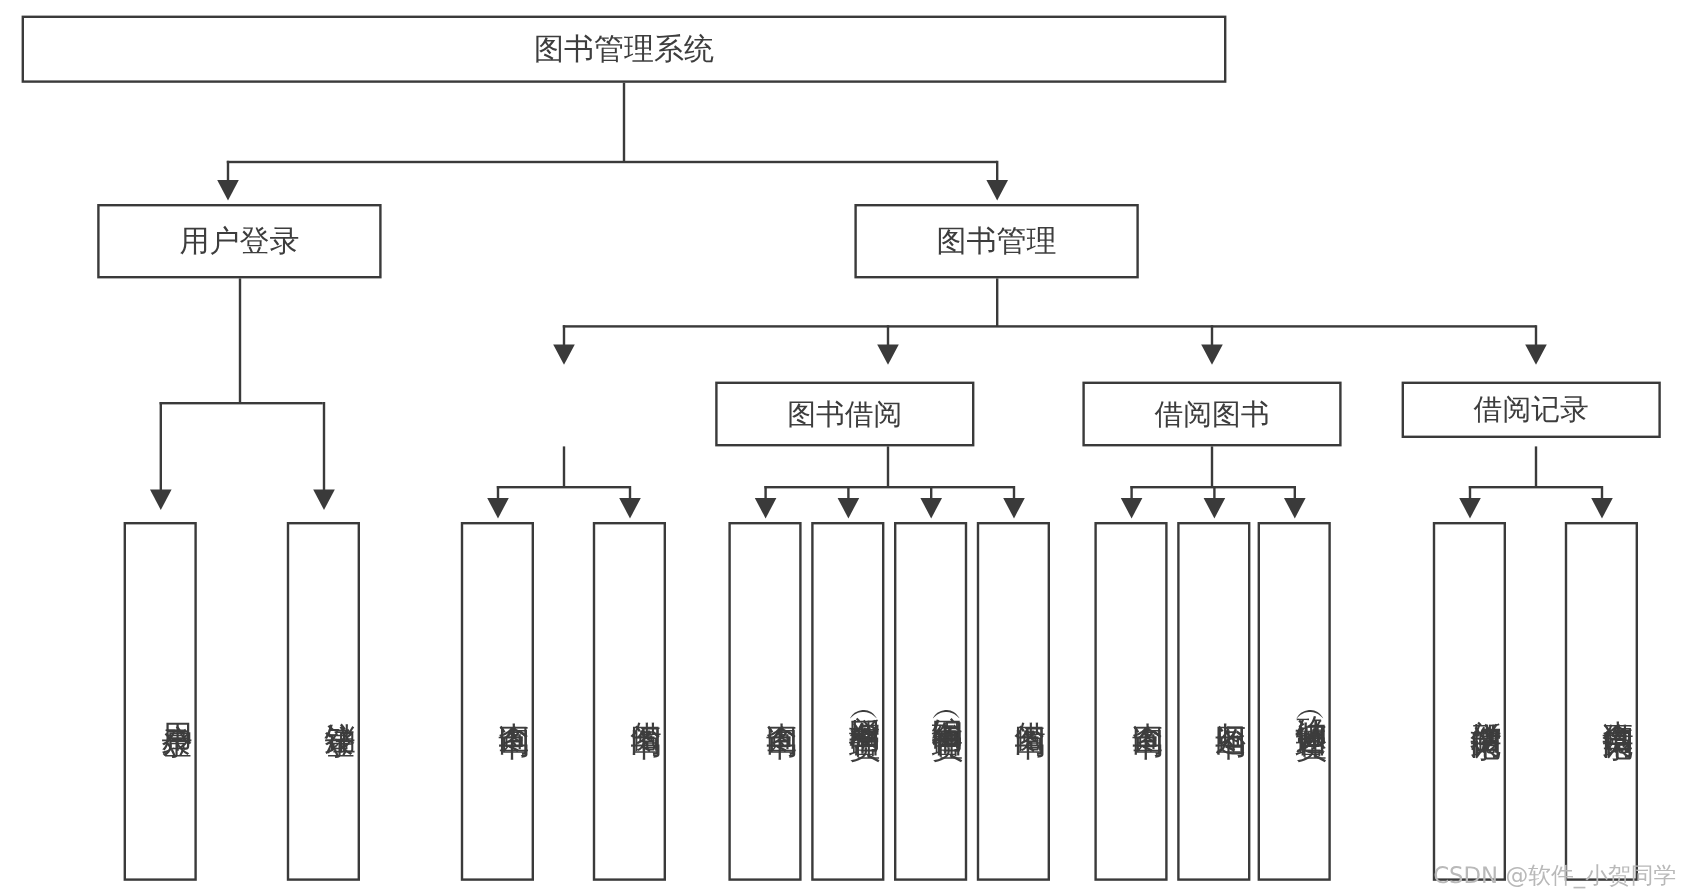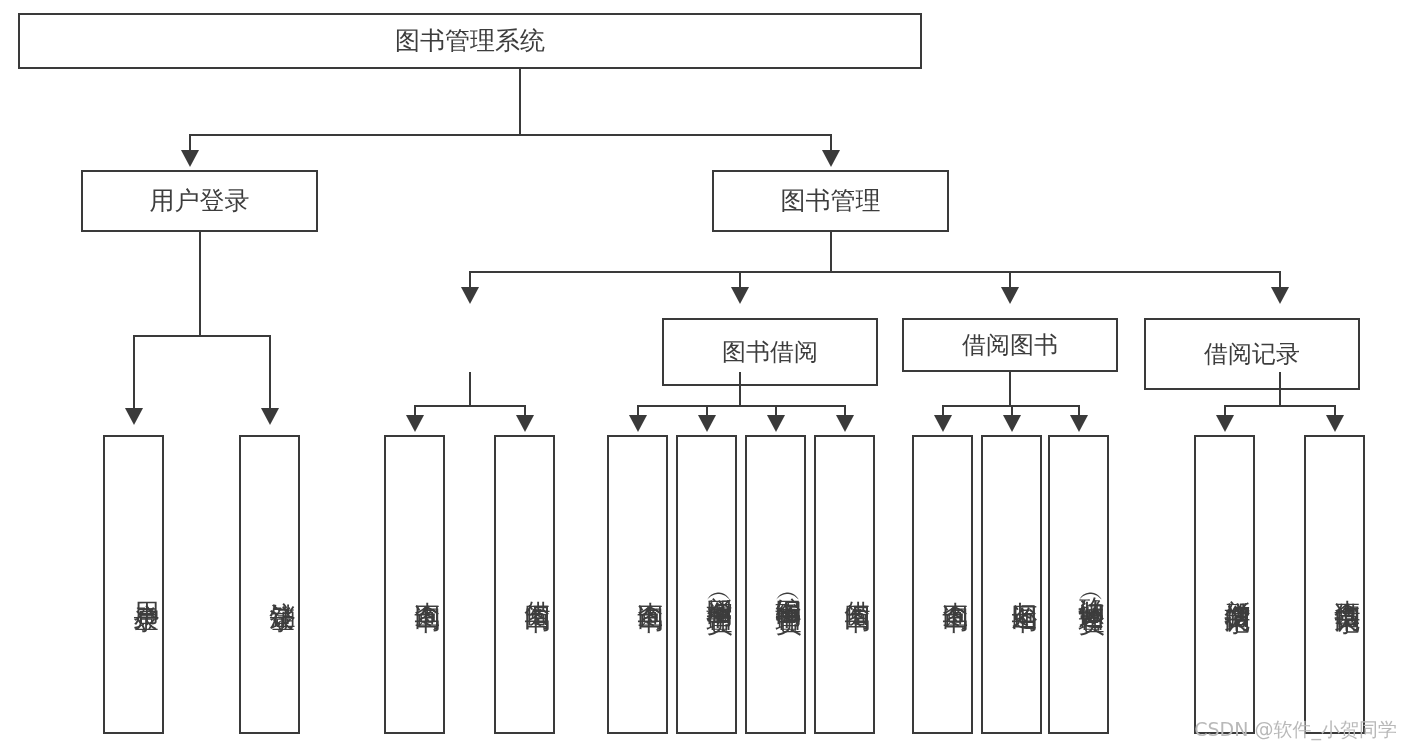--- a/index.html
+++ b/index.html
@@ -74,21 +74,21 @@
     white-space:nowrap;
     pointer-events:none;
     margin-left:22px;
   }
 </style>
 </head>
 <body>
 
 <div id="stage">
 
-  <div class="node root" style="left:18px;top:13px;width:904px;height:56px;">图书管理系统</div>
+  <div class="node root" style="left:18px;top:13px;width:1004px;height:56px;">图书管理系统</div>
 
   <div class="vline" style="left:519px;top:69px;height:66px;"></div>
 
   <div class="hline" style="left:189px;top:134px;width:642px;"></div>
 
   <div class="vline" style="left:189px;top:134px;height:18px;"></div>
   <div class="arrow" style="left:181px;top:150px;"></div>
   <div class="vline" style="left:830px;top:134px;height:18px;"></div>
   <div class="arrow" style="left:822px;top:150px;"></div>
 
@@ -117,23 +117,23 @@
 
   <div class="vline" style="left:739px;top:271px;height:18px;"></div>
   <div class="arrow" style="left:731px;top:287px;"></div>
 
   <div class="vline" style="left:1009px;top:271px;height:18px;"></div>
   <div class="arrow" style="left:1001px;top:287px;"></div>
 
   <div class="vline" style="left:1279px;top:271px;height:18px;"></div>
   <div class="arrow" style="left:1271px;top:287px;"></div>
 
-  <div class="node lvl3" style="left:662px;top:318px;width:216px;height:68px;">图书借阅</div>
+  <div class="node lvl3" style="left:596px;top:318px;width:216px;height:54px;">图书借阅</div>
   <div class="node lvl3" style="left:902px;top:318px;width:216px;height:54px;">借阅图书</div>
-  <div class="node lvl3" style="left:1144px;top:318px;width:216px;height:72px;">借阅记录</div>
+  <div class="node lvl3" style="left:1168px;top:318px;width:216px;height:47px;">借阅记录</div>
 
   <div class="vline" style="left:469px;top:372px;height:34px;"></div>
   <div class="hline" style="left:414px;top:405px;width:111px;"></div>
   <div class="vline" style="left:414px;top:405px;height:12px;"></div>
   <div class="arrow" style="left:406px;top:415px;"></div>
   <div class="vline" style="left:524px;top:405px;height:12px;"></div>
   <div class="arrow" style="left:516px;top:415px;"></div>
 
   <div class="node leaf" style="left:384px;top:435px;width:61px;height:299px;">
     <span class="vtext">查询图书</span>

